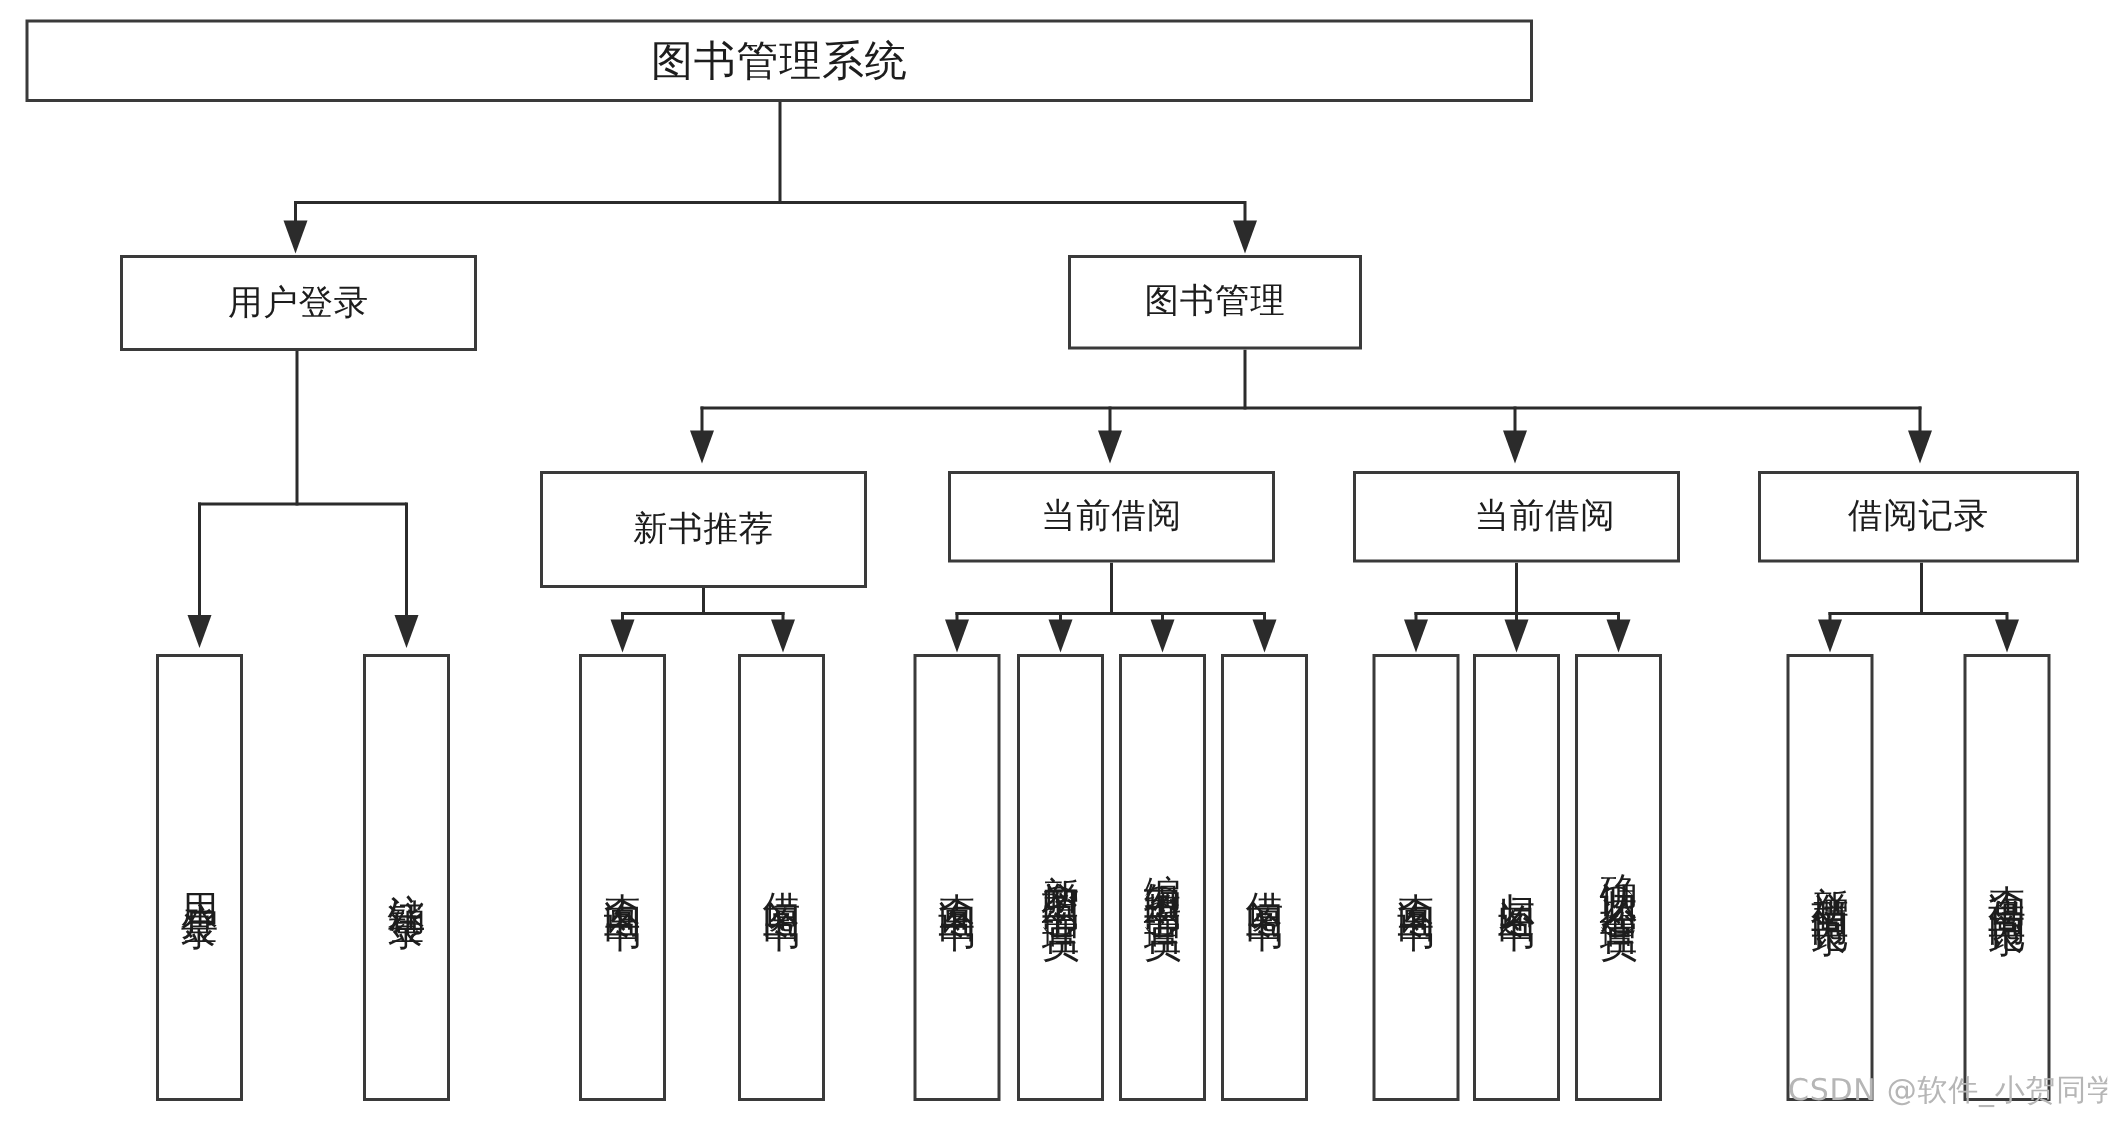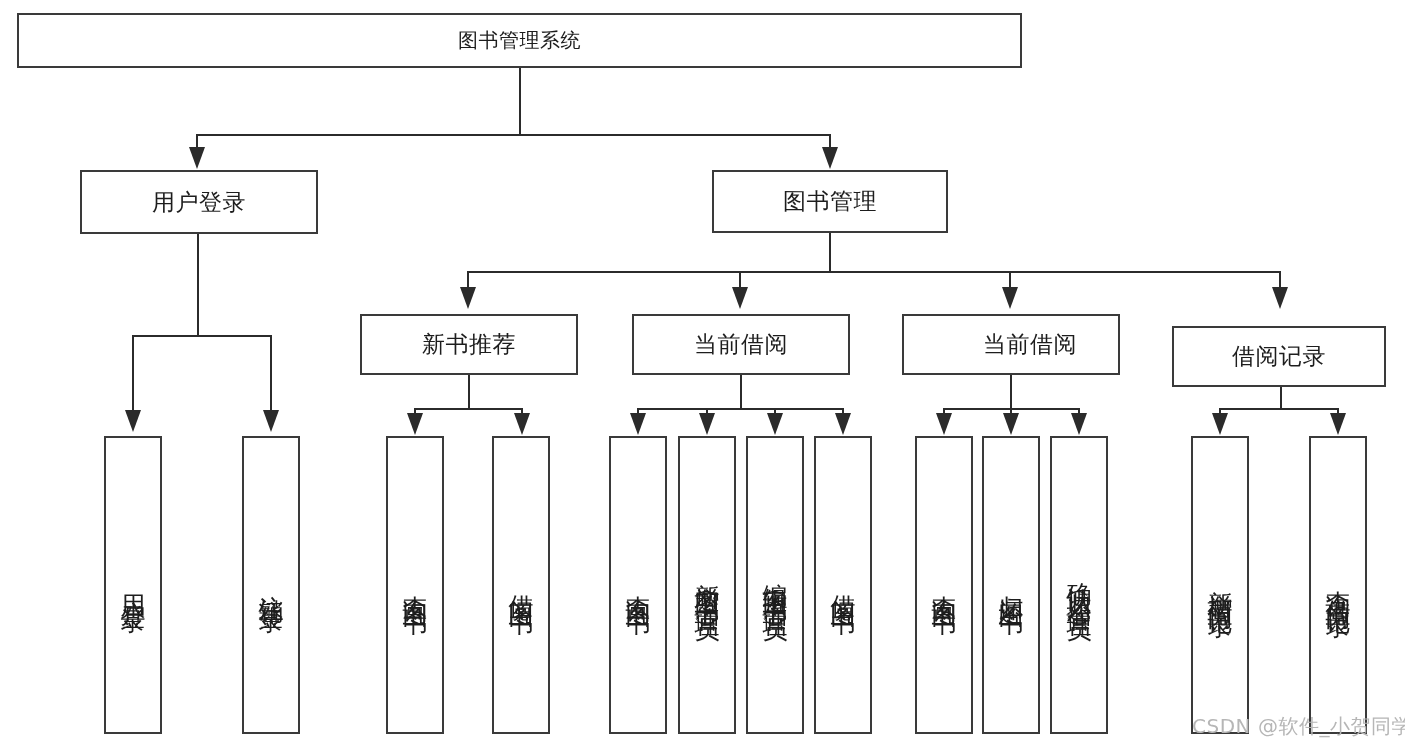--- a/index.html
+++ b/index.html
@@ -32,21 +32,21 @@
     text-align: center;
     line-height: 1.05;
     letter-spacing: 0.5px;
     white-space: nowrap;
   }
   
   .node.horiz .node-label {
     font-size: 23px;
   }
   .node.root .node-label {
-    font-size: 20px;
+    font-size: 28px;
   }
   
   .node.vert {
     align-items: center;
     justify-content: center;
     padding: 2px 0;
   }
   .node.vert .node-label {
     writing-mode: vertical-rl;
     text-orientation: upright;
@@ -144,34 +144,34 @@
   <div class="seg v" style="left:1337px; top:408px; height:10px;"></div>
   <div class="arrow" style="left:1330px; top:413px;"></div>
 
   <div class="node root horiz" style="left:17px; top:13px; width:1005px; height:55px;">
     <span class="node-label">图书管理系统</span>
   </div>
 
   <div class="node horiz" style="left:80px; top:170px; width:238px; height:64px;">
     <span class="node-label">用户登录</span>
   </div>
-  <div class="node horiz" style="left:712px; top:170px; width:236px; height:63px;">
+  <div class="node horiz" style="left:712px; top:170px; width:196px; height:63px;">
     <span class="node-label">图书管理</span>
   </div>
 
-  <div class="node horiz" style="left:360px; top:314px; width:218px; height:61px;">
+  <div class="node horiz" style="left:360px; top:314px; width:218px; height:78px;">
     <span class="node-label">新书推荐</span>
   </div>
   <div class="node horiz" style="left:632px; top:314px; width:218px; height:61px;">
     <span class="node-label">当前借阅</span>
   </div>
   <div class="node horiz" style="left:902px; top:314px; width:218px; height:61px;padding-left:38px;">
     <span class="node-label">当前借阅</span>
   </div>
-  <div class="node horiz" style="left:1172px; top:326px; width:214px; height:61px;">
+  <div class="node horiz" style="left:1172px; top:314px; width:214px; height:61px;">
     <span class="node-label">借阅记录</span>
   </div>
 
   <div class="node vert" style="left:104px; top:436px; width:58px; height:298px;">
     <span class="node-label">用户登录</span>
   </div>
   <div class="node vert" style="left:242px; top:436px; width:58px; height:298px;">
     <span class="node-label">注销登录</span>
   </div>
 

